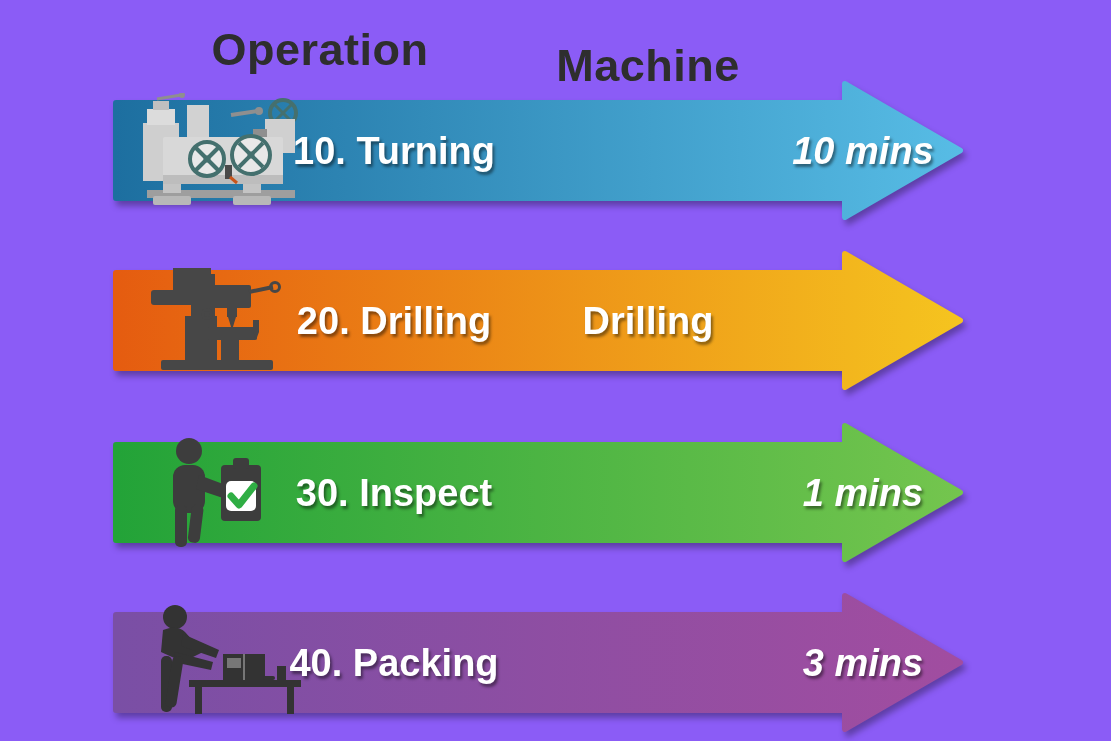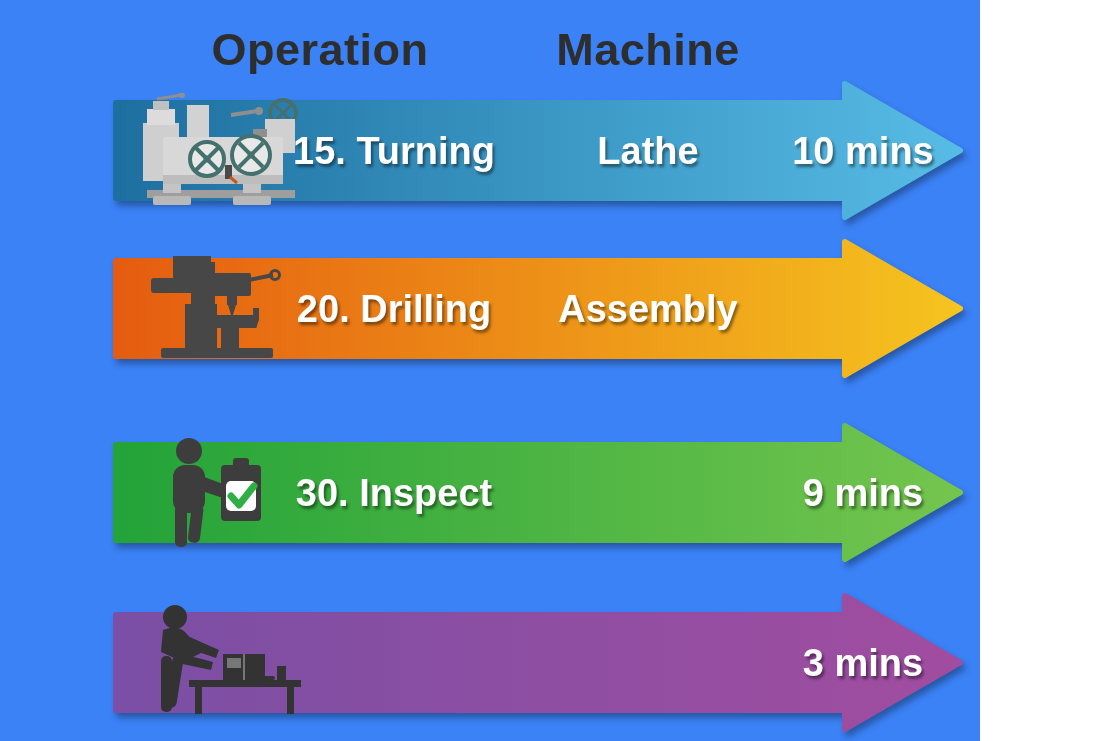--- a/index.html
+++ b/index.html
@@ -1,45 +1,45 @@
 <!DOCTYPE html>
 <html><head>
 <meta charset="utf-8">
 <style>
   * { margin: 0; padding: 0; box-sizing: border-box; }
   html, body { background: #ffffff; }
   .canvas {
     position: relative;
-    width: 980px;
+    width: 1111px;
     height: 741px;
-    background: #3b82f6;
+    background: #8b5cf6;
     font-family: "Liberation Sans", sans-serif;
     overflow: hidden;
   }
   .hdr {
     position: absolute;
     top: 24px;
     font-size: 45px;
     font-weight: 600;
     color: #2e2e2e;
     text-align: center;
     letter-spacing: 0.5px;
   }
   .hdr-operation { left: 170px; width: 300px; }
-  .hdr-machine  { left: 498px; width: 300px; }
+  .hdr-machine  { left: 498px; width: 300px; margin-top: 16px; }
   .hdr-time     { left: 760px; width: 200px; }
 
   .arrow-row {
     position: absolute;
     left: 113px;
     width: 852px;
     height: 141px;
   }
   .row-1 { top: 80px; }
-  .row-2 { top: 238px; }
+  .row-2 { top: 250px; }
   .row-3 { top: 422px; padding-left: 28px; }
   .row-4 { top: 592px; }
 
   .arrow-svg {
     position: absolute;
     left: 0; top: 0;
     width: 852px; height: 141px;
     filter: drop-shadow(3px 5px 3px rgba(0,0,0,0.32));
   }
   .bar-label {
@@ -49,21 +49,21 @@
     line-height: 44px;
     font-size: 38px;
     font-weight: 600;
     color: #ffffff;
     text-align: center;
     text-shadow: 2px 3px 3px rgba(0,0,0,0.45);
     white-space: nowrap;
   }
   .op-label      { left: 131px; width: 300px; }
   .machine-label { left: 410px; width: 250px; }
-  .time-label    { left: 640px; width: 220px; }
+  .time-label    { left: 640px; width: 220px; font-style: italic; }
 
   .row-icon {
     position: absolute;
   }
   .icon-lathe    { left: 22px; top: 13px; width: 172px; height: 114px; }
   .icon-drill    { left: 32px; top: 14px; width: 150px; height: 107px; }
   .icon-inspect  { left: 38px; top: 15px; width: 124px; height: 110px; }
   .icon-packing  { left: 26px; top: 12px; width: 164px; height: 110px; }
 </style>
 </head>
@@ -109,22 +109,21 @@
       <line x1="61" y1="55" x2="83" y2="77" stroke="#44706e" stroke-width="4"></line>
       <line x1="83" y1="55" x2="61" y2="77" stroke="#44706e" stroke-width="4"></line>
       <circle cx="72" cy="66" r="3.5" fill="#44706e"></circle>
       <circle cx="116" cy="62" r="19" fill="#e8e8e8" stroke="#44706e" stroke-width="4"></circle>
       <line x1="104" y1="50" x2="128" y2="74" stroke="#44706e" stroke-width="4"></line>
       <line x1="128" y1="50" x2="104" y2="74" stroke="#44706e" stroke-width="4"></line>
       <circle cx="116" cy="62" r="3.5" fill="#44706e"></circle>
       <rect x="90" y="72" width="7" height="14" fill="#4a4a4a"></rect>
       <line x1="95" y1="84" x2="102" y2="90" stroke="#c8551b" stroke-width="3"></line>
     </svg>
-    <span class="bar-label op-label">15. Turning</span>
-    <span class="bar-label machine-label">Lathe</span>
+    <span class="bar-label op-label">10. Turning</span>
     <span class="bar-label time-label">10 mins</span>
   </div>
 
   <div class="arrow-row row-2">
     <svg class="arrow-svg" viewBox="0 0 852 141">
       <defs>
         <linearGradient id="grad1" x1="0" y1="0" x2="1" y2="0">
           <stop offset="0" stop-color="#e55c10"></stop>
             <stop offset="1" stop-color="#f5c41f"></stop>
         </linearGradient>
@@ -144,21 +143,21 @@
         <rect x="62" y="63" width="50" height="13" rx="2"></rect>
         <rect x="76" y="76" width="18" height="22"></rect>
         <rect x="108" y="56" width="6" height="12"></rect>
         <polygon points="108,68 114,68 111,76"></polygon>
       </g>
       <line x1="104" y1="28" x2="128" y2="23" stroke="#474747" stroke-width="4"></line>
       <circle cx="130" cy="23" r="4.5" fill="none" stroke="#474747" stroke-width="3"></circle>
       <circle cx="62" cy="50" r="4.5" fill="none" stroke="#474747" stroke-width="3"></circle>
     </svg>
     <span class="bar-label op-label">20. Drilling</span>
-    <span class="bar-label machine-label">Assembly</span>
+    <span class="bar-label machine-label">Drilling</span>
   </div>
 
   <div class="arrow-row row-3">
     <svg class="arrow-svg" viewBox="0 0 852 141">
       <defs>
         <linearGradient id="grad2" x1="0" y1="0" x2="1" y2="0">
           <stop offset="0" stop-color="#23a338"></stop>
             <stop offset="1" stop-color="#74c54e"></stop>
         </linearGradient>
       </defs>
@@ -171,21 +170,21 @@
         <path d="M48 38 L80 50 L75 62 L45 52 Z"></path>
         <rect x="24" y="68" width="12" height="42" rx="5"></rect>
         <rect x="41" y="68" width="12" height="38" rx="5" transform="rotate(7 47 68)"></rect>
         <rect x="70" y="28" width="40" height="56" rx="4"></rect>
         <rect x="82" y="21" width="16" height="11" rx="3"></rect>
       </g>
       <rect x="75" y="44" width="30" height="30" rx="5" fill="#ffffff"></rect>
       <path d="M80 59 l8 9 l15 -19" fill="none" stroke="#2fae44" stroke-width="7" stroke-linecap="round" stroke-linejoin="round"></path>
     </svg>
     <span class="bar-label op-label">30. Inspect</span>
-    <span class="bar-label time-label">9 mins</span>
+    <span class="bar-label time-label">1 mins</span>
   </div>
 
   <div class="arrow-row row-4">
     <svg class="arrow-svg" viewBox="0 0 852 141">
       <defs>
         <linearGradient id="grad3" x1="0" y1="0" x2="1" y2="0">
           <stop offset="0" stop-color="#7a4fa5"></stop>
             <stop offset="1" stop-color="#a14da0"></stop>
         </linearGradient>
       </defs>
@@ -202,16 +201,17 @@
         <rect x="50" y="76" width="112" height="7"></rect>
         <rect x="56" y="83" width="7" height="27"></rect>
         <rect x="148" y="83" width="7" height="27"></rect>
         <rect x="84" y="50" width="42" height="26"></rect>
         <rect x="138" y="62" width="9" height="14"></rect>
         <rect x="124" y="72" width="12" height="4" rx="2"></rect>
       </g>
       <line x1="105" y1="50" x2="105" y2="76" stroke="#777777" stroke-width="2"></line>
       <rect x="88" y="54" width="14" height="10" fill="#777777"></rect>
     </svg>
+    <span class="bar-label op-label">40. Packing</span>
     <span class="bar-label time-label">3 mins</span>
   </div>
 
 </div>
 
 </body></html>

